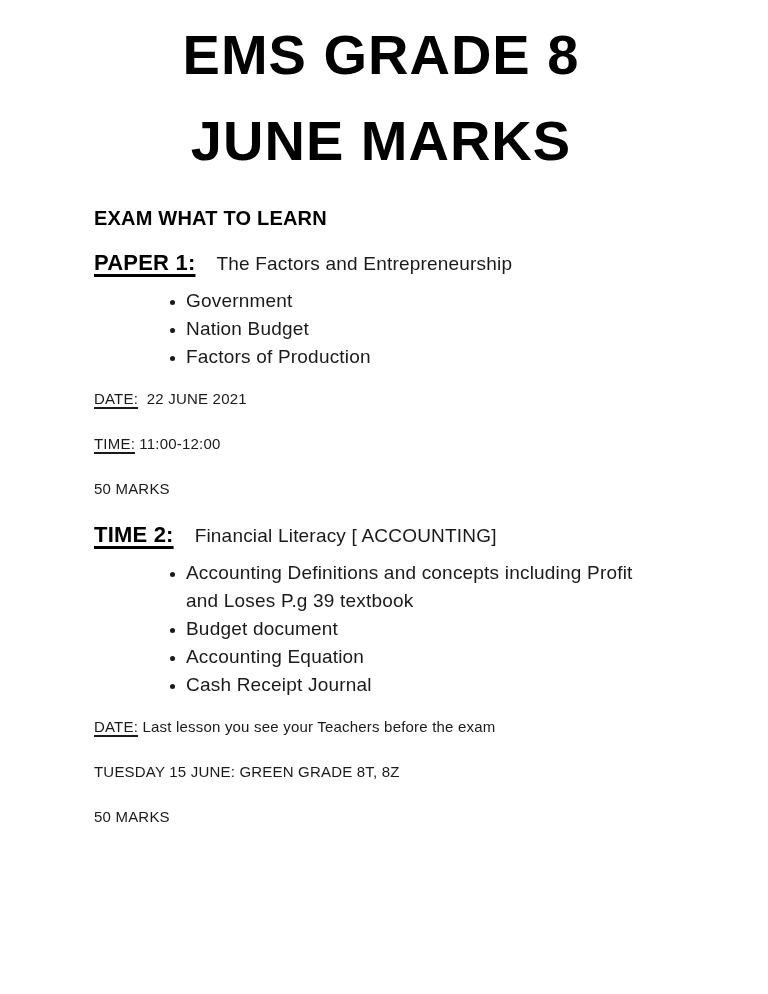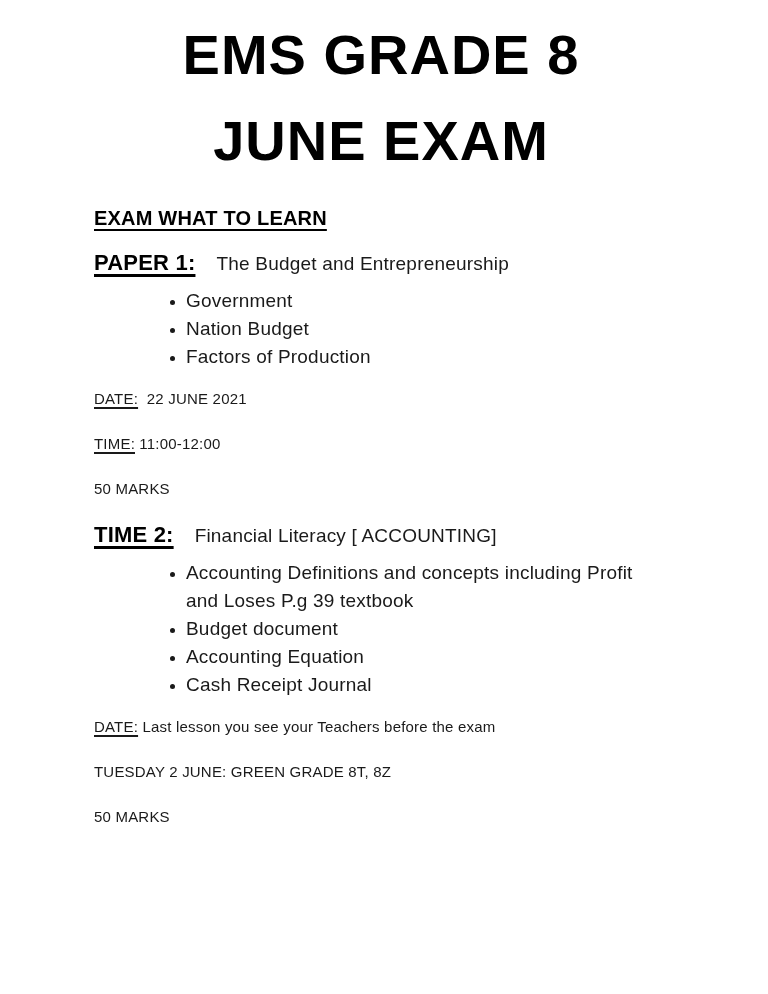--- a/index.html
+++ b/index.html
@@ -27,21 +27,20 @@
     color: #000000;
     font-size: 56px;
     line-height: 86px;
     letter-spacing: 1px;
     white-space: nowrap;
   }
   .section-heading {
     font-size: 20px;
     font-weight: bold;
     color: #000000;
-    text-decoration: underline;
     text-decoration-thickness: 2px;
     text-underline-offset: 4px;
     letter-spacing: 0.2px;
     margin: 20px 0 0 0;
     line-height: 28px;
   }
   .paper-heading {
     margin: 16px 0 0 0;
     font-size: 19px;
     line-height: 30px;
@@ -86,27 +85,27 @@
     display: block;
   }
 </style>
 </head>
 <body>
 
 <div class="page">
 
   <div class="doc-title">
     <div>EMS GRADE 8</div>
-    <div>JUNE EXAM</div>
+    <div>JUNE MARKS</div>
   </div>
 
   <div class="section-heading">EXAM WHAT TO LEARN</div>
 
   <p class="paper-heading">
-    <span class="paper-label">PAPER 1:</span><span class="paper-topic">The Budget and Entrepreneurship</span>
+    <span class="paper-label">PAPER 1:</span><span class="paper-topic">The Factors and Entrepreneurship</span>
   </p>
 
   <ul class="bullets">
     <li>Government</li>
     <li>Nation Budget</li>
     <li>Factors of Production</li>
   </ul>
 
   <p class="line">
     <span class="ulabel">DATE:</span><span class="val">  22 JUNE 2021</span>
@@ -127,19 +126,19 @@
     <li>Budget document</li>
     <li>Accounting Equation</li>
     <li>Cash Receipt Journal</li>
   </ul>
 
   <p class="line">
     <span class="ulabel">DATE:</span><span class="val"> Last lesson you see your Teachers before the exam</span>
   </p>
 
 
-  <p class="line">TUESDAY 2 JUNE: GREEN GRADE 8T, 8Z</p>
+  <p class="line">TUESDAY 15 JUNE: GREEN GRADE 8T, 8Z</p>
 
 
   <p class="line">50 MARKS</p>
 
 
 </div>
 
 </body></html>

